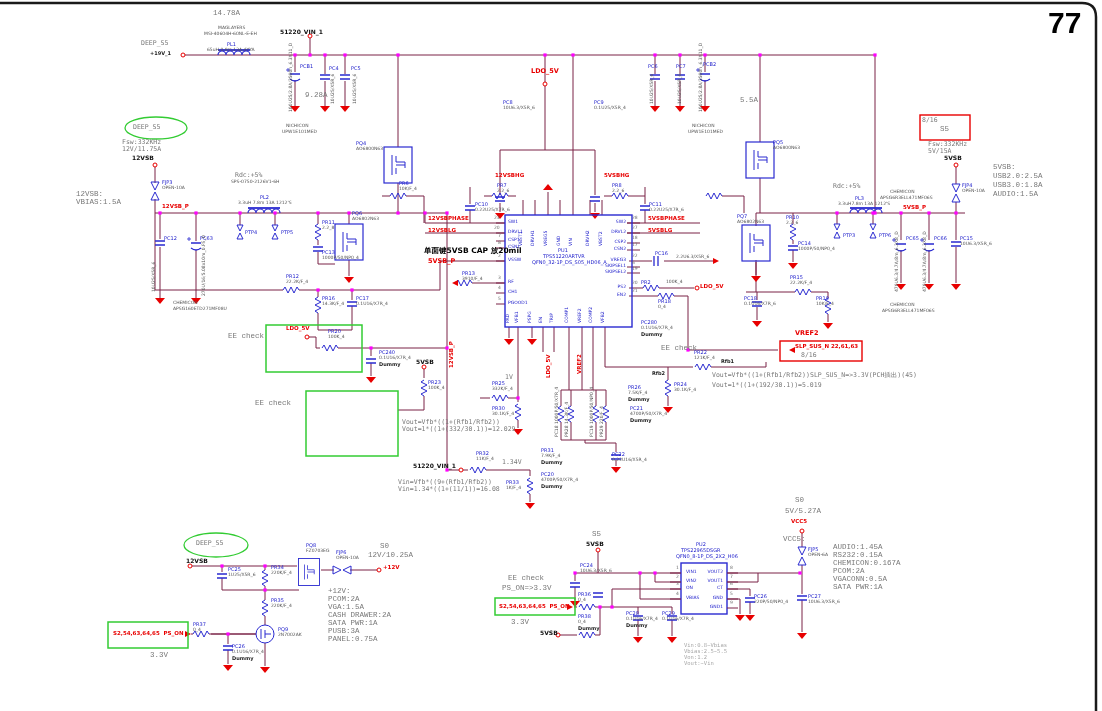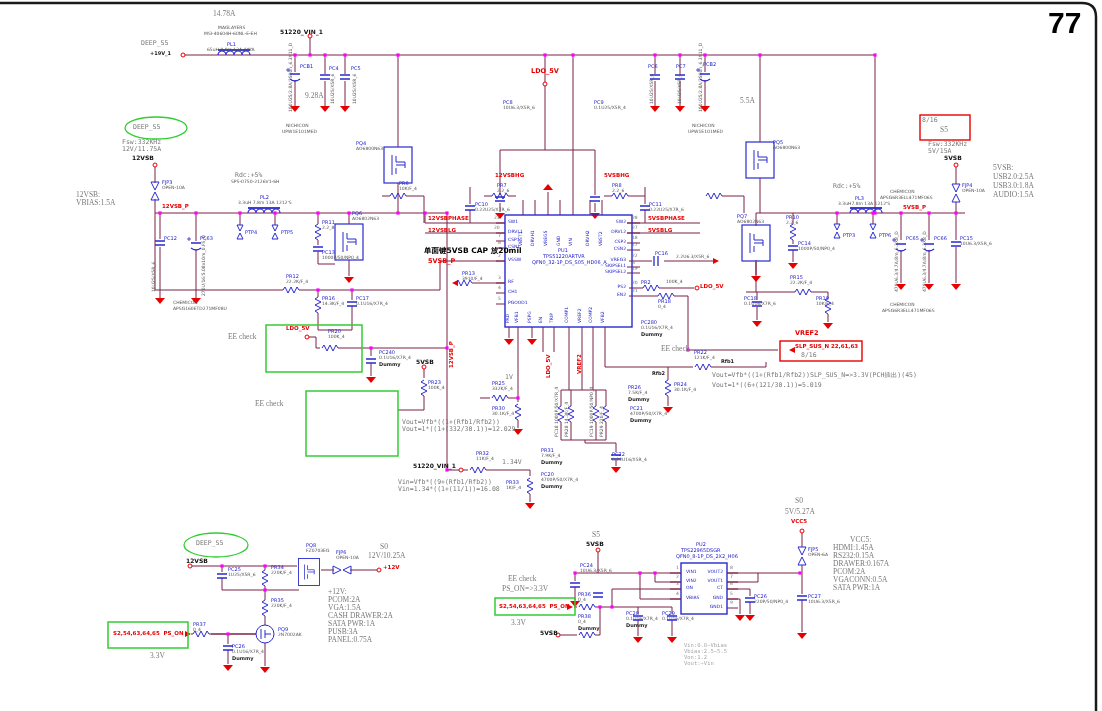--- a/index.html
+++ b/index.html
@@ -1,19 +1,19 @@
 <!DOCTYPE html>
 <html><head>
 <meta charset="utf-8">
 <style>
   html,body{margin:0;padding:0;background:#fff;}
   #page{position:relative;width:1102px;height:711px;background:#fff;overflow:hidden;
         font-family:"DejaVu Sans",sans-serif;}
   .lb{position:absolute;white-space:pre;line-height:1;}
-  .g {font-family:Liberation Serif, serif;font-size:7.5px;color:#787878;}
+  .g {font-family:Liberation Mono, monospace;font-size:7.5px;color:#787878;}
   .g2{font-family:"DejaVu Sans Mono",monospace;font-size:6.5px;color:#787878;}
   .gs{font-family:"DejaVu Sans Mono",monospace;font-size:5.5px;color:#a8a8a8;}
   .bl{font-size:5px;color:#2222cc;}
   .v {font-size:4.5px;color:#555;}
   .r {font-size:6.5px;font-weight:bold;color:#e80000;}
   .r2{font-size:5.5px;font-weight:bold;color:#e80000;}
   .k {font-size:6px;font-weight:bold;color:#111;}
   .k2{font-size:5px;font-weight:bold;color:#222;}
   .ch{font-size:7.5px;font-weight:bold;color:#000;}
   .pn{font-size:4.5px;color:#2222cc;}
@@ -471,21 +471,21 @@
       <span class="lb g" style="left: 661px; top: 345px;">EE check</span>
       <span class="lb r2" style="left: 795px; top: 344px;">SLP_SUS_N 22,61,63</span>
       <span class="lb g2" style="left: 801px; top: 352px;">8/16</span>
       <span class="lb bl" style="left: 694px; top: 350px;">PR22</span>
       <span class="lb v" style="left: 694px; top: 356px;">121K/F_4</span>
       <span class="lb k2" style="left: 721px; top: 359px;">Rfb1</span>
       <span class="lb k2" style="left: 652px; top: 371px;">Rfb2</span>
       <span class="lb bl" style="left: 674px; top: 382px;">PR24</span>
       <span class="lb v" style="left: 674px; top: 388px;">30.1K/F_4</span>
       <span class="lb g2" style="left: 712px; top: 372px;">Vout=Vfb*((1+(Rfb1/Rfb2))</span>
-      <span class="lb g2" style="left: 712px; top: 382px;">Vout=1*((6+(121/30.1))=5.019</span>
+      <span class="lb g2" style="left: 712px; top: 382px;">Vout=1*((1+(192/30.1))=5.019</span>
       <span class="lb g2" style="left: 810px; top: 372px;">SLP_SUS_N=&gt;3.3V(PCH插出)(45)</span>
       <span class="lb g2" style="left: 922px; top: 117px;">8/16</span>
       <span class="lb g" style="left: 940px; top: 126px;">S5</span>
       <span class="lb g2" style="left: 928px; top: 141px;">Fsw:332KHz</span>
       <span class="lb g2" style="left: 928px; top: 148px;">5V/15A</span>
       <span class="lb k" style="left: 944px; top: 155px;">5VSB</span>
       <span class="lb g2" style="left: 833px; top: 183px;">Rdc:+5%</span>
       <span class="lb v" style="left: 890px; top: 190px;">CHEMICON</span>
       <span class="lb v" style="left: 880px; top: 196px;">APSG6R3ELL471MF06S</span>
       <span class="lb bl" style="left: 855px; top: 196px;">PL3</span>
@@ -611,24 +611,24 @@
       <span class="lb v" style="left: 754px; top: 600px;">220P/50/NP0_4</span>
       <span class="lb gs" style="left: 684px; top: 643px;">Vin:0.8~Vbias</span>
       <span class="lb gs" style="left: 684px; top: 649px;">Vbias:2.5~5.5</span>
       <span class="lb gs" style="left: 684px; top: 655px;">Von:1.2</span>
       <span class="lb gs" style="left: 684px; top: 661px;">Vout:~Vin</span>
       <span class="lb g" style="left: 795px; top: 497px;">S0</span>
       <span class="lb g" style="left: 785px; top: 508px;">5V/5.27A</span>
       <span class="lb r2" style="left: 791px; top: 519px;">VCC5</span>
       <span class="lb bl" style="left: 808px; top: 547px;">FJP5</span>
       <span class="lb v" style="left: 808px; top: 553px;">OPEN-6A</span>
-      <span class="lb g" style="left: 850px; top: 536px;">VCC5:</span>
-      <span class="lb g" style="left: 833px; top: 544px;">HDMI:1.45A</span>
+      <span class="lb g" style="left: 783px; top: 536px;">VCC5:</span>
+      <span class="lb g" style="left: 833px; top: 544px;">AUDIO:1.45A</span>
       <span class="lb g" style="left: 833px; top: 552px;">RS232:0.15A</span>
-      <span class="lb g" style="left: 833px; top: 560px;">DRAWER:0.167A</span>
+      <span class="lb g" style="left: 833px; top: 560px;">CHEMICON:0.167A</span>
       <span class="lb g" style="left: 833px; top: 568px;">PCOM:2A</span>
       <span class="lb g" style="left: 833px; top: 576px;">VGACONN:0.5A</span>
       <span class="lb g" style="left: 833px; top: 584px;">SATA PWR:1A</span>
       <span class="lb bl" style="left: 808px; top: 594px;">PC27</span>
       <span class="lb v" style="left: 808px; top: 600px;">10U6.3/X5R_6</span>
       <span class="lb pn" style="left: 508px; top: 220px;">SW1</span>
       <span class="lb pn" style="left: 508px; top: 230px;">DRVL1</span>
       <span class="lb pn" style="left: 508px; top: 238px;">CSP1</span>
       <span class="lb pn" style="left: 508px; top: 245px;">CSN1</span>
       <span class="lb pn" style="left: 508px; top: 258px;">VSSW</span>

